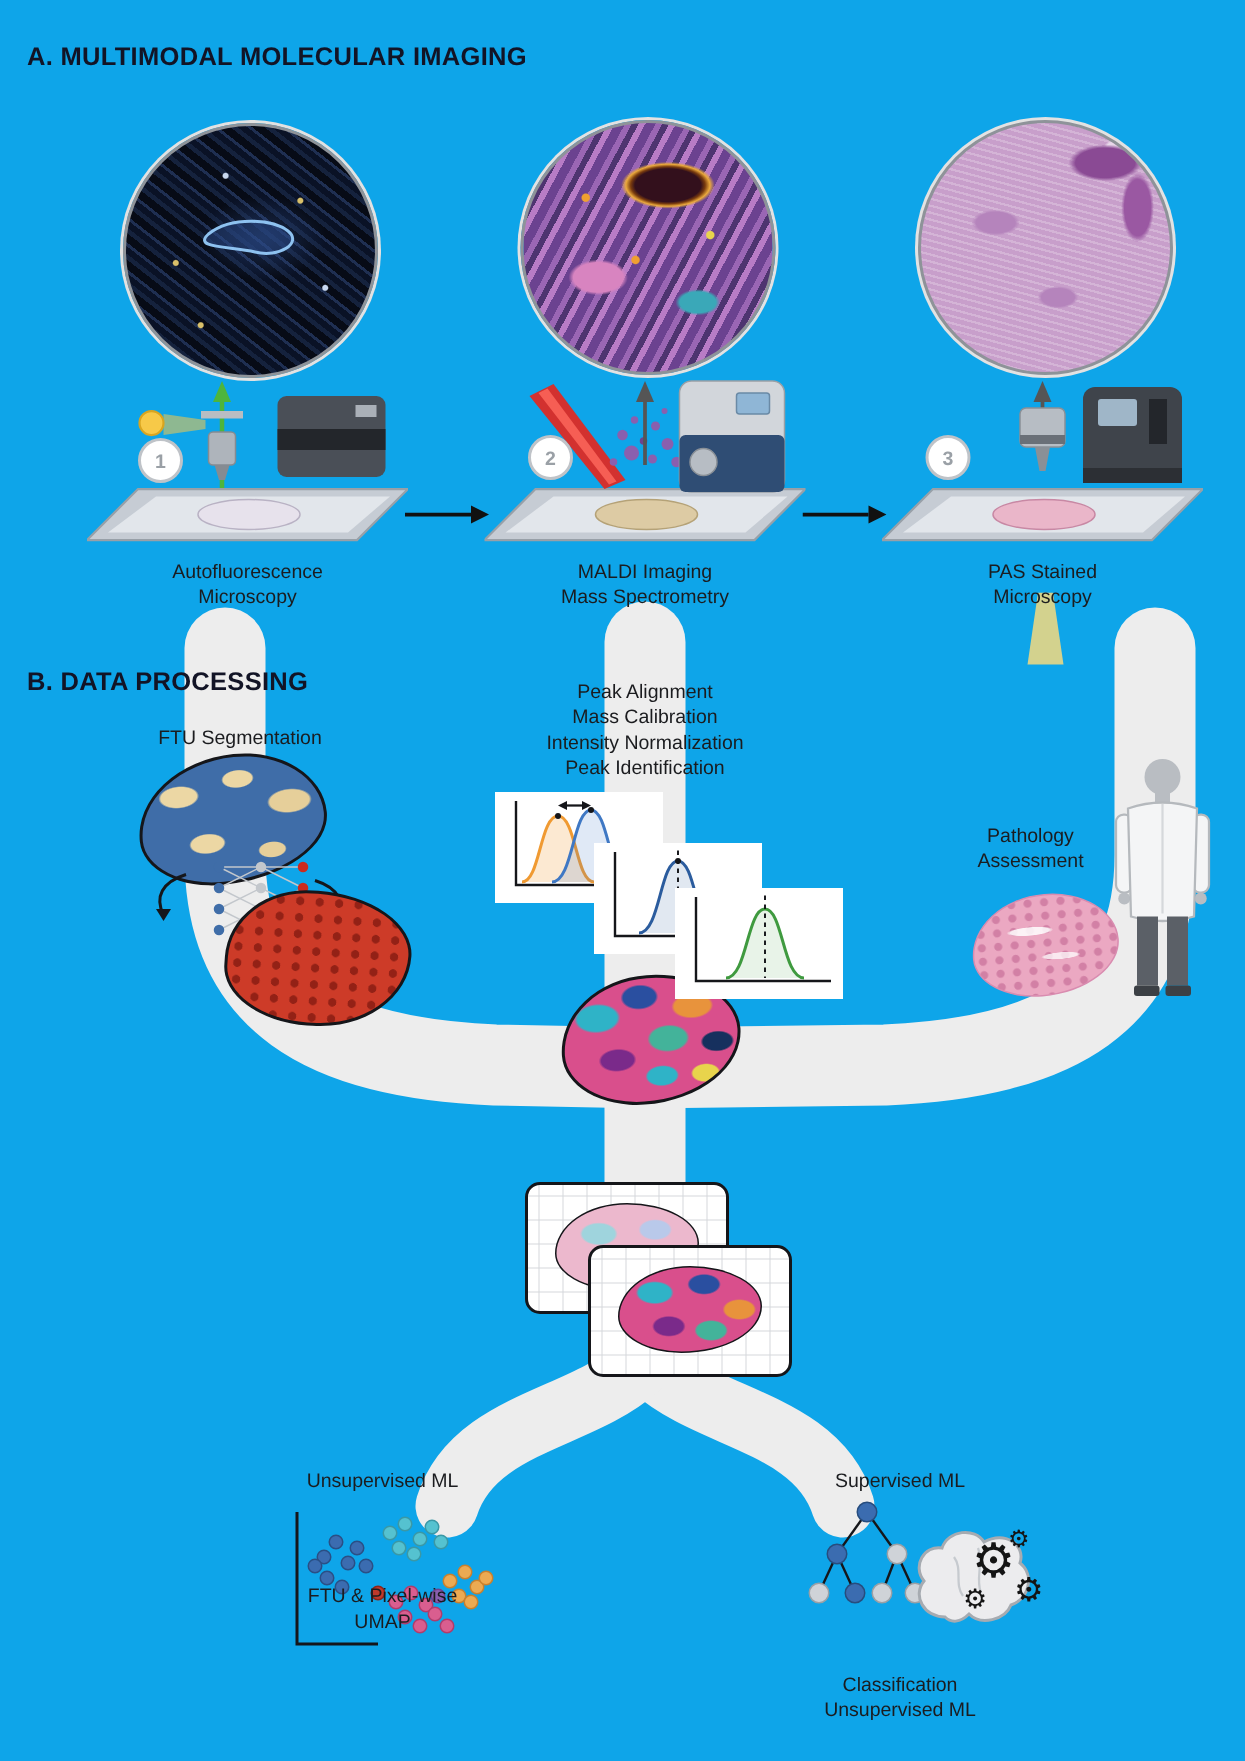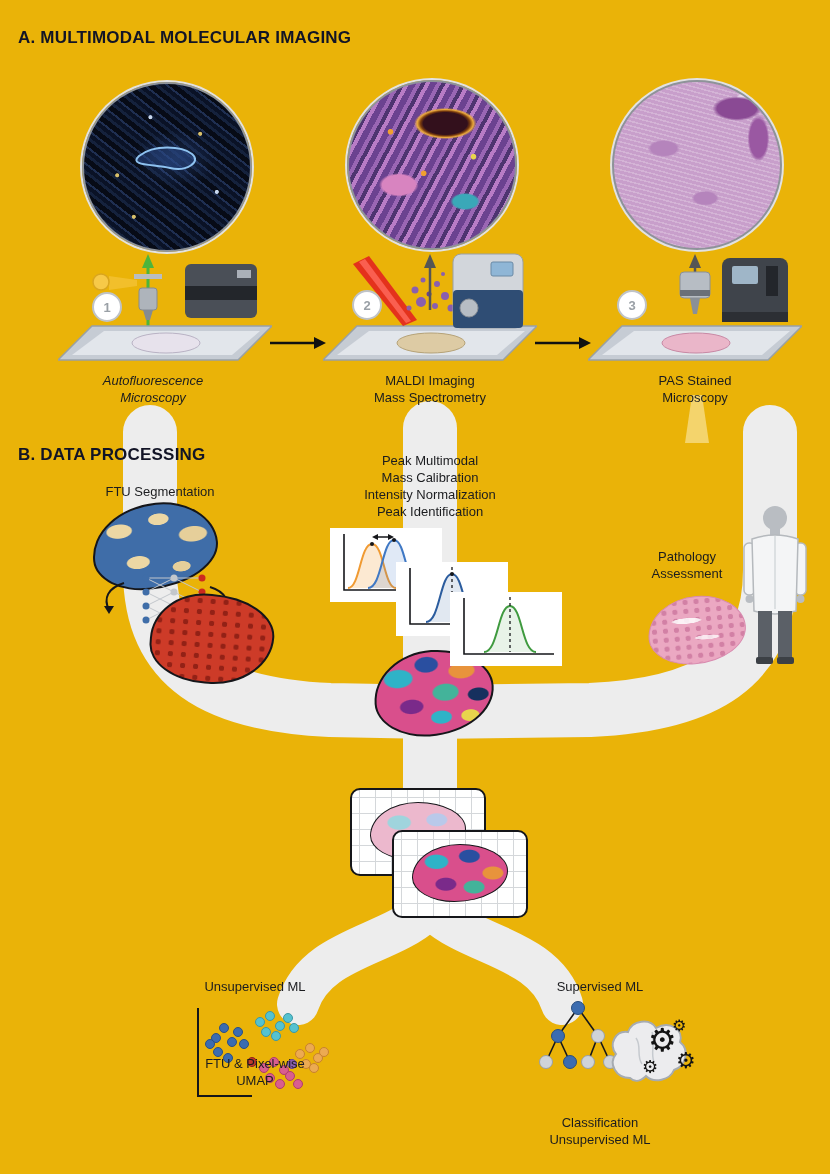--- a/index.html
+++ b/index.html
@@ -1,16 +1,16 @@
 <!DOCTYPE html>
 <html><head>
 <meta charset="utf-8">
 <style>
   html,body{margin:0;padding:0;background:#fff;}
-  .page{position:relative;width:830px;height:1174px;background:#eab308;overflow:hidden;
+  .page{position:relative;width:830px;height:1174px;background:#0ea5e9;overflow:hidden;
         font-family:"Liberation Sans",sans-serif;color:#1b1c1f;}
   .abs{position:absolute;}
   .sec-title{position:absolute;font-size:17px;font-weight:700;color:#121426;letter-spacing:.2px;}
   .lbl{position:absolute;text-align:center;font-size:13px;line-height:17px;color:#1b1c1f;}
   .badge{position:absolute;width:26px;height:26px;border:2px solid #bfc3c8;border-radius:50%;
          color:#9aa0a6;font-size:13px;font-weight:700;display:flex;align-items:center;justify-content:center;background:#fff;}
   .circle{position:absolute;width:166px;height:166px;border-radius:50%;
           border:2px solid #8e9399;box-shadow:0 0 0 2px #e2e2e2;overflow:hidden;}
   #circle-af{
     background:
@@ -202,21 +202,21 @@
   </svg>
   <svg class="abs" style="left:535px;top:336px;z-index:2;" width="56" height="14" viewBox="0 0 56 14">
     <line x1="0" y1="7" x2="44" y2="7" stroke="#111" stroke-width="2.5"></line>
     <polygon points="44,1 56,7 44,13" fill="#111"></polygon>
   </svg>
 
   <svg class="abs" style="left:682px;top:395px;z-index:1;" width="30" height="50" viewBox="0 0 30 50">
     <polygon points="10,0 20,0 27,48 3,48" fill="#f6d97e" opacity="0.85"></polygon>
   </svg>
 
-  <div class="lbl" style="left:78px;top:372px;width:150px;z-index:2;font-style:italic;">
+  <div class="lbl" style="left:90px;top:372px;width:150px;z-index:2;">
     <div>Autofluorescence</div>
     <div>Microscopy</div>
   </div>
   <div class="lbl" style="left:345px;top:372px;width:170px;z-index:2;">
     <div>MALDI Imaging</div>
     <div>Mass Spectrometry</div>
   </div>
   <div class="lbl" style="left:620px;top:372px;width:150px;z-index:2;">
     <div>PAS Stained</div>
     <div>Microscopy</div>
@@ -270,21 +270,21 @@
   </svg>
 
   <svg class="abs" style="left:206px;top:584px;z-index:3;" width="30" height="36" viewBox="0 0 30 36">
     <path d="M4,3 C20,8 25,18 19,32" stroke="#15161a" stroke-width="2" fill="none"></path>
     <polygon points="13,27 19,36 24,27" fill="#15161a"></polygon>
   </svg>
 
   <div class="blob" id="ftu-blob2" style="z-index:4;"></div>
 
   <div class="lbl" style="left:330px;top:452px;width:200px;z-index:2;">
-    <div>Peak Multimodal</div>
+    <div>Peak Alignment</div>
     <div>Mass Calibration</div>
     <div>Intensity Normalization</div>
     <div>Peak Identification</div>
   </div>
 
   <div class="spec" style="left:330px;top:528px;z-index:3;">
     <svg width="112" height="74" viewBox="0 0 112 74">
       <path d="M14,6 L14,62 L104,62" stroke="#15161a" stroke-width="1.6" fill="none"></path>
       <path d="M18,60 C30,60 30,16 42,16 C54,16 54,60 66,60" stroke="#f09a32" stroke-width="2" fill="rgba(240,154,50,.22)"></path>
       <path d="M38,60 C52,60 52,12 64,12 C76,12 76,60 90,60" stroke="#3f78c4" stroke-width="2" fill="rgba(63,120,196,.16)"></path>

